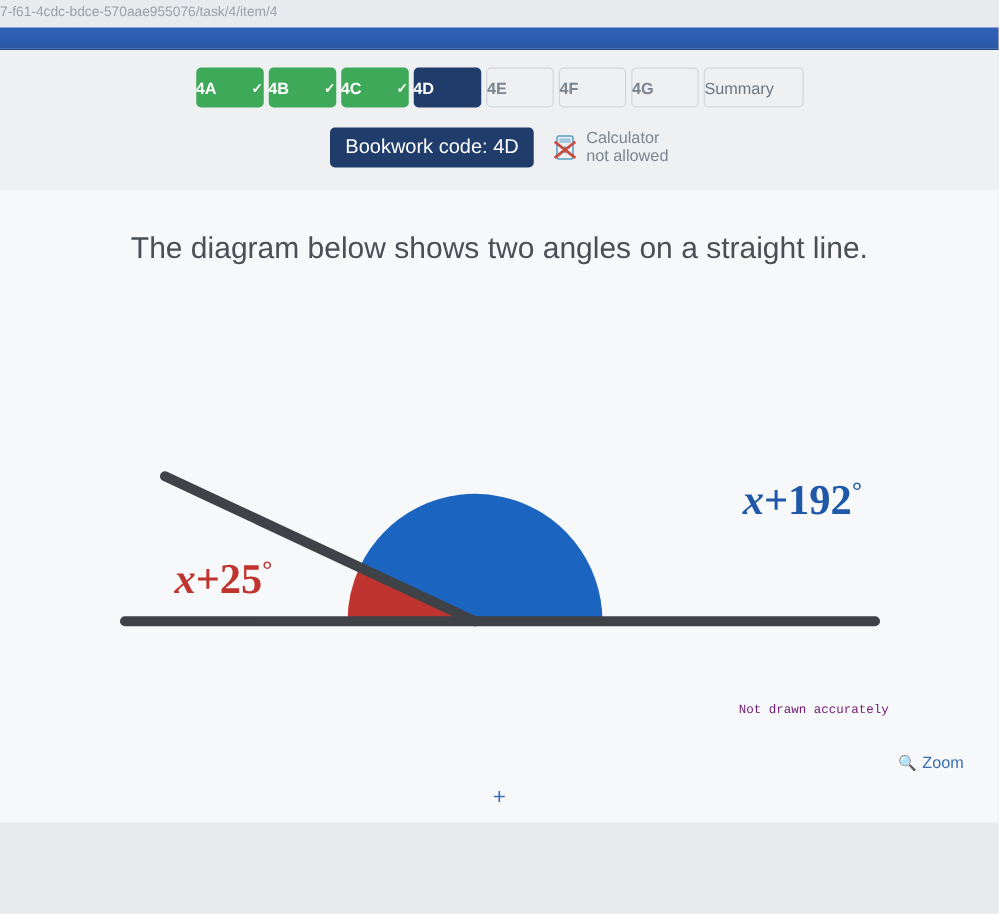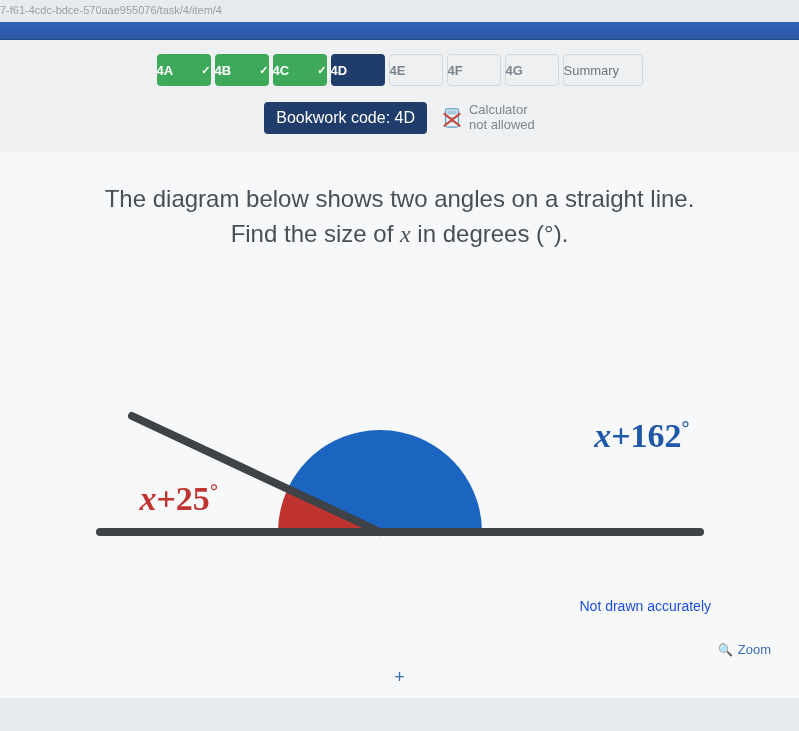--- a/index.html
+++ b/index.html
@@ -86,23 +86,24 @@
   }
   .question .mathx { font-style: italic; font-family: Georgia, serif; }
   .diagram-wrap {
     position: relative;
     width: 640px;
     height: 270px;
     margin: 70px auto 0 auto;
   }
   .not-drawn {
     text-align: right;
-    font-size: 14px;
-    color: #1d4ed8;
+    font-size: 10px;
+    color: #701a75;
     padding: 6px 60px 0 0;
+    font-family: Liberation Mono, monospace;
   }
   .zoom-row {
     text-align: right;
     margin-top: 28px;
     font-size: 13px;
     color: #3b6fb5;
     font-weight: 500;
   }
   .zoom-row .zicn { font-size: 12px; margin-right: 4px; }
   .plus-row {
@@ -178,41 +179,38 @@
     <div class="calc-text">
       <div>Calculator</div>
       <div>not allowed</div>
     </div>
   </div>
 </div>
 
 <div class="content">
   <div class="question">
     <div>The diagram below shows two angles on a straight line.</div>
-    <div>
-      <span>Find the size of </span><span class="mathx">x</span><span> in degrees (°).</span>
-    </div>
   </div>
 
   <div class="diagram-wrap">
     <svg viewBox="0 0 640 270" width="640" height="270">
 
       <path d="M 402 210 A 102 102 0 0 0 207.6 166.9 L 300 210 Z" fill="#1b64c0"></path>
 
       <path d="M 207.6 166.9 A 102 102 0 0 0 198 210 L 300 210 Z" fill="#c0342f"></path>
 
       <line x1="20" y1="210" x2="620" y2="210" stroke="#3f4246" stroke-width="8" stroke-linecap="round"></line>
 
       <line x1="300" y1="210" x2="52" y2="94" stroke="#3f4246" stroke-width="8" stroke-linecap="round"></line>
     </svg>
     <div class="angle-label lbl-red">
       <span>x</span><span style="font-style:normal">+25</span><span class="deg">°</span>
     </div>
     <div class="angle-label lbl-blue">
-      <span>x</span><span style="font-style:normal">+162</span><span class="deg">°</span>
+      <span>x</span><span style="font-style:normal">+192</span><span class="deg">°</span>
     </div>
   </div>
 
   <div class="not-drawn">Not drawn accurately</div>
 
   <div class="zoom-row">
     <span class="zicn">🔍</span><span>Zoom</span>
   </div>
   <div class="plus-row">+</div>
 </div>

